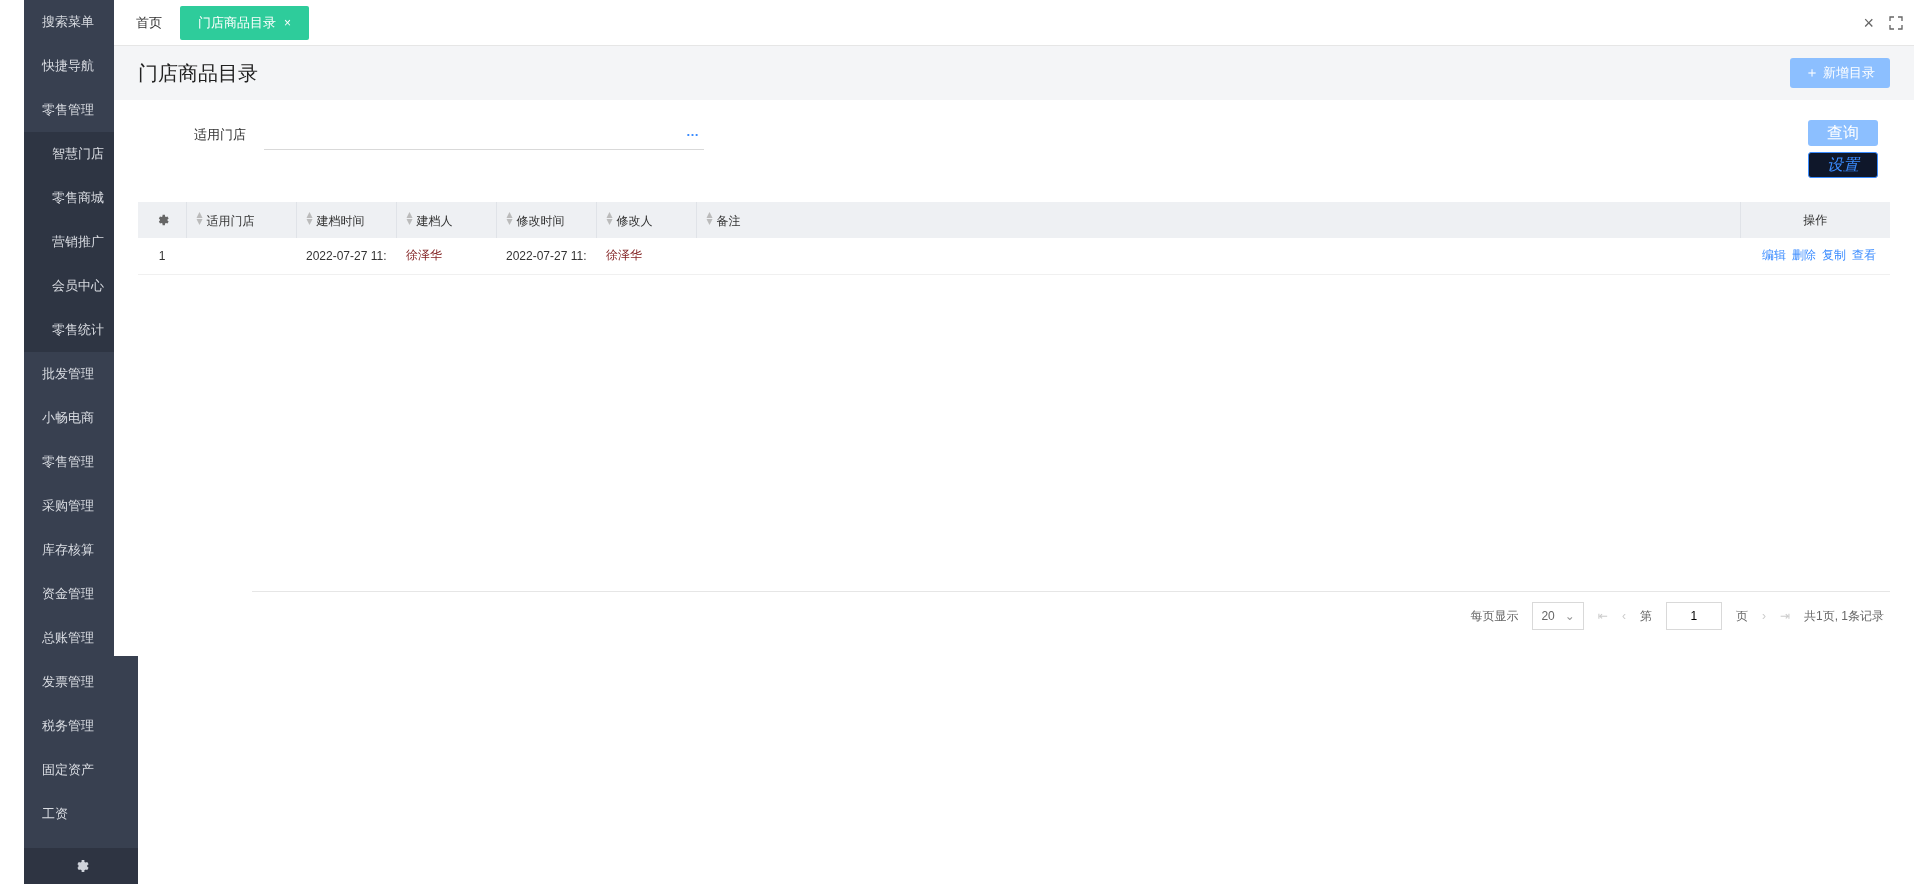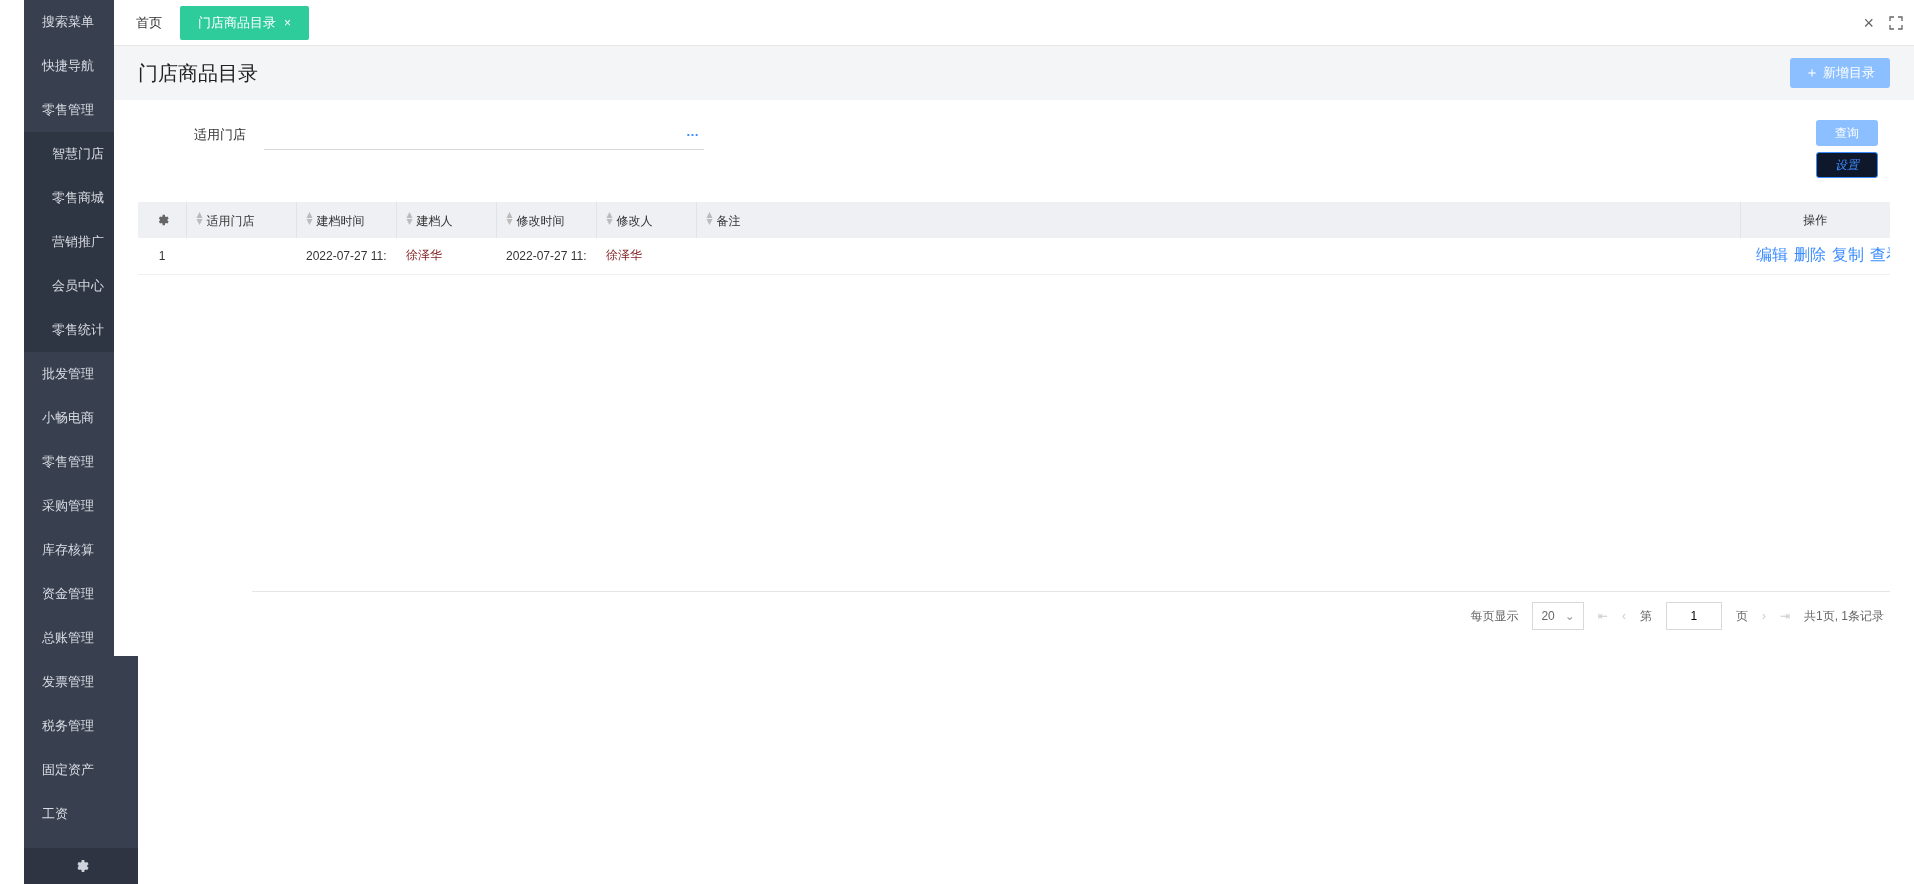--- a/index.html
+++ b/index.html
@@ -125,21 +125,21 @@
   background: #8cbfff;
   color: #fff;
 }
 .btn-primary .plus { margin-right: 4px; font-size: 14px; }
 .btn-outline-primary {
   background: #0f172a;
   color: #3b8cff;
   border: 1px solid #3b8cff;
   font-style: italic;
 }
-.btn-small { height: 26px; padding: 0 18px; font-size: 12px; }
+.btn-small { height: 26px; padding: 0 18px; font-size: 16px; }
 .filter-row {
   display: flex;
   align-items: flex-start;
   padding: 20px 30px 24px 30px;
   background: #fff;
 }
 .filter-group {
   display: flex;
   align-items: center;
   gap: 18px;
@@ -216,21 +216,21 @@
   overflow: hidden;
 }
 .table td.center, .table th.center { text-align: center; padding-left: 0; margin-left: 45px; }
 .link { color: #7f1d1d; cursor: pointer; }
 .row-actions {
   text-align: right;
   padding-right: 14px;
 }
 .row-actions span {
   color: #3b8cff;
-  font-size: 16px;
+  font-size: 12px;
   margin-left: 6px;
   cursor: pointer;
 }
 .divider-line {
   position: absolute;
   left: 138px;
   right: 24px;
   bottom: 64px;
   border-top: 1px solid #e6e6e6;
 }

